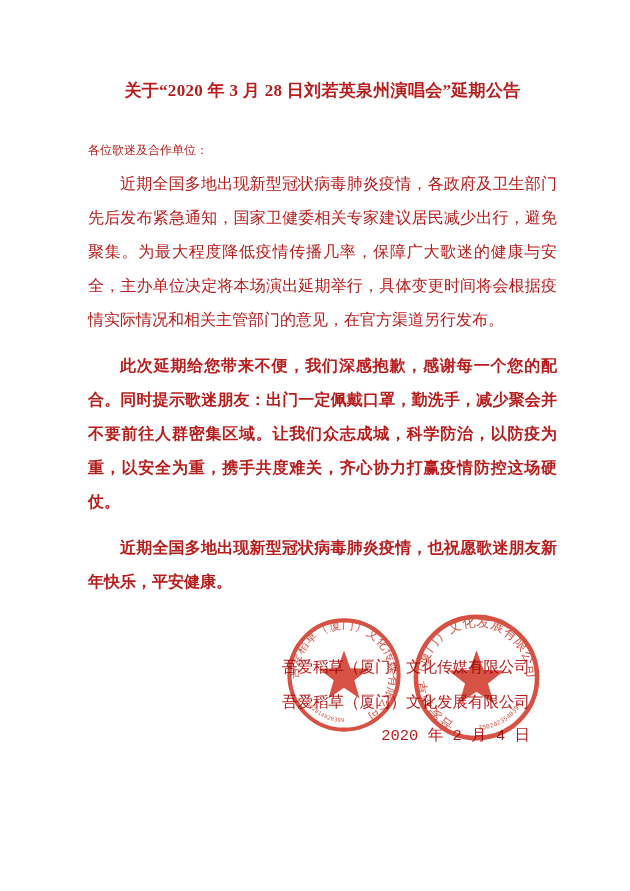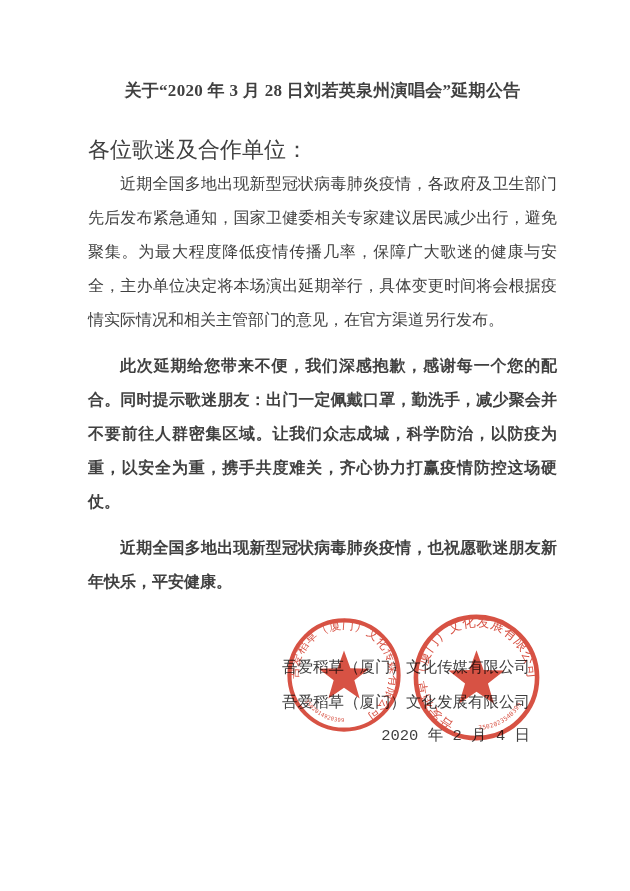--- a/index.html
+++ b/index.html
@@ -18,21 +18,21 @@
   }
   .title {
     font-size: 17px;
     font-weight: bold;
     line-height: 22px;
     text-align: center;
     margin: 0 0 31px 0;
     letter-spacing: 0.3px;
   }
   .salutation {
-    font-size: 22px;
+    font-size: 12px;
     line-height: 34px;
   }
   .para {
     margin: 0;
     font-size: 16px;
     line-height: 34px;
     text-align: justify;
     text-indent: 2em;
     word-break: break-all;
   }
@@ -70,21 +70,21 @@
                  font-size: 12.2px; letter-spacing: 0.4px;
                  fill: var(--stamp-color, #d23a2a); }
   .seal-star   { fill: var(--stamp-color, #d23a2a); }
   .seal-serial { font-family: "DejaVu Sans Mono", monospace;
                  font-size: 5.6px; letter-spacing: 0.3px;
                  fill: var(--stamp-color, #d23a2a); }
 </style>
 </head>
 <body>
 
-<div class="page" style="color: #404040; background: rgb(255, 255, 255);">
+<div class="page" style="color: #b91c1c; background: rgb(255, 255, 255);">
   <div class="content">
     <h1 class="title">关于“2020 年 3 月 28 日刘若英泉州演唱会”延期公告</h1>
 
     <div class="salutation">各位歌迷及合作单位：</div>
 
     <p class="para">近期全国多地出现新型冠状病毒肺炎疫情，各政府及卫生部门先后发布紧急通知，国家卫健委相关专家建议居民减少出行，避免聚集。为最大程度降低疫情传播几率，保障广大歌迷的健康与安全，主办单位决定将本场演出延期举行，具体变更时间将会根据疫情实际情况和相关主管部门的意见，在官方渠道另行发布。</p>
 
     <p class="para">此次延期给您带来不便，我们深感抱歉，感谢每一个您的配合。同时提示歌迷朋友：出门一定佩戴口罩，勤洗手，减少聚会并不要前往人群密集区域。让我们众志成城，科学防治，以防疫为重，以安全为重，携手共度难关，齐心协力打赢疫情防控这场硬仗。</p>
 
     <p class="para">近期全国多地出现新型冠状病毒肺炎疫情，也祝愿歌迷朋友新年快乐，平安健康。</p>

